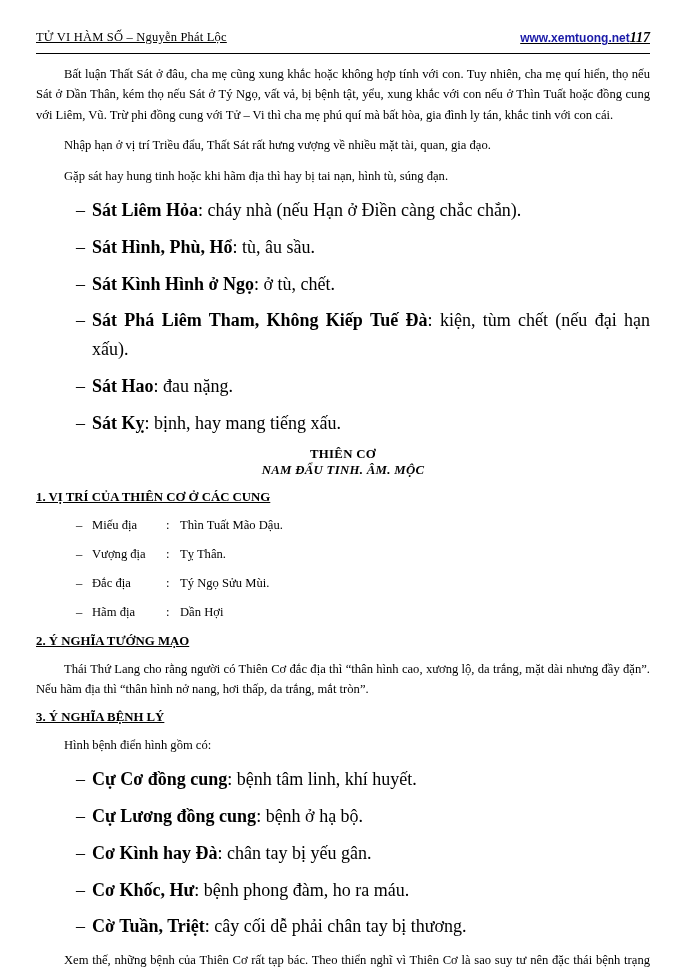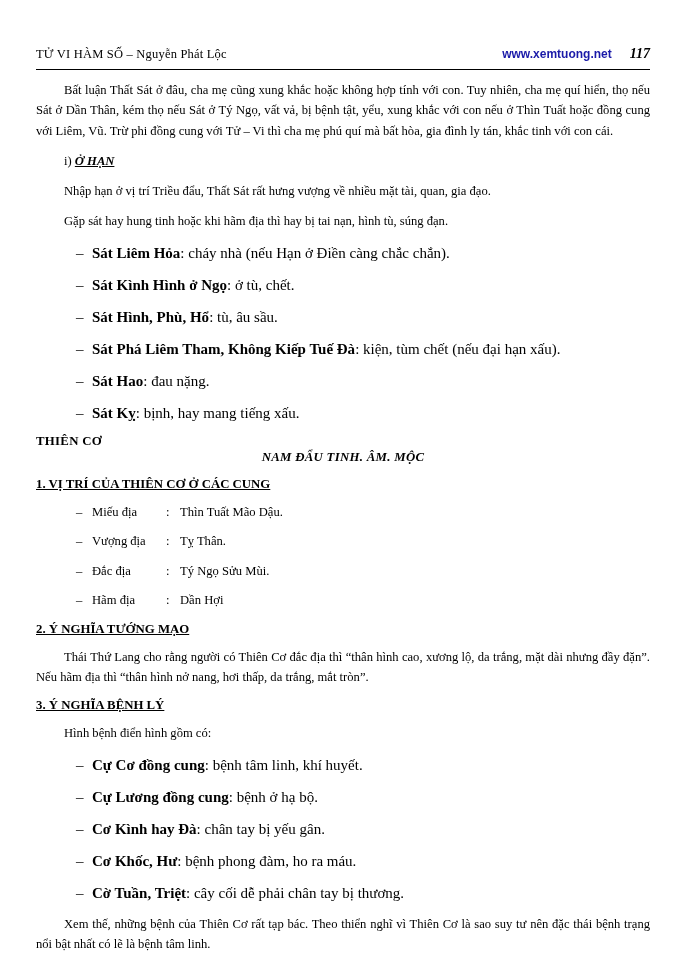--- a/index.html
+++ b/index.html
@@ -17,35 +17,34 @@
   .page {
     width: 686px;
     height: 971px;
     box-sizing: border-box;
     padding: 30px 36px 20px 36px;
     position: relative;
   }
   
   .header {
     display: flex;
-    align-items: flex-end;
+    align-items: flex-start;
     justify-content: space-between;
     font-size: 12.5px;
     padding-bottom: 5px;
+    text-decoration: underline;
   }
   .header-left {
     font-family: "Liberation Serif", serif;
     font-size: 12.5px;
     letter-spacing: 0.2px;
   }
   .header-right {
     display: flex;
     align-items: baseline;
-    gap: 18px;
-    margin-top: 16px;
   }
   .site-url {
     font-family: "Liberation Sans", sans-serif;
     font-weight: bold;
     font-size: 12px;
     color: #1a1aa8;
   }
   .page-number {
     font-family: "Liberation Serif", serif;
     font-style: italic;
@@ -76,39 +75,39 @@
     font-weight: bold;
     text-decoration: underline;
   }
   
   ul.dashlist {
     list-style: none;
     margin: 0 0 9px 0;
     padding: 0;
   }
   ul.dashlist > li {
-    font-size: 15px;
+    font-size: 18px;
     line-height: 1.6;
     margin: 0 0 8px 0;
     padding-left: 56px;
     position: relative;
     text-align: justify;
   }
   ul.dashlist > li::before {
     content: "–";
     position: absolute;
     left: 40px;
     top: 0;
   }
   ul.dashlist > li b {
     font-weight: bold;
   }
   
   .center-title {
-    text-align: left;
+    text-align: center;
     font-weight: bold;
     font-size: 12.8px;
     margin: 4px 0 1px 0;
     letter-spacing: 0.3px;
   }
   .center-sub {
     text-align: center;
     font-weight: bold;
     font-style: italic;
     font-size: 12.8px;
@@ -166,31 +165,28 @@
     <div class="header-left">TỬ VI HÀM SỐ – Nguyễn Phát Lộc</div>
     <div class="header-right">
       <span class="site-url">www.xemtuong.net</span>
       <span class="page-number">117</span>
     </div>
   </div>
   <hr class="header-rule">
 
   <p class="para">Bất luận Thất Sát ở đâu, cha mẹ cũng xung khắc hoặc không hợp tính với con. Tuy nhiên, cha mẹ quí hiển, thọ nếu Sát ở Dần Thân, kém thọ nếu Sát ở Tý Ngọ, vất vả, bị bệnh tật, yểu, xung khắc với con nếu ở Thìn Tuất hoặc đồng cung với Liêm, Vũ. Trừ phi đồng cung với Tử – Vi thì cha mẹ phú quí mà bất hòa, gia đình ly tán, khắc tinh với con cái.</p>
 
-  <div class="subhead-italic">
-    <span>i) </span><span class="lbl">Ở HẠN</span>
-  </div>
 
   <p class="para">Nhập hạn ở vị trí Triều đẩu, Thất Sát rất hưng vượng về nhiều mặt tài, quan, gia đạo.</p>
   <p class="para">Gặp sát hay hung tinh hoặc khi hãm địa thì hay bị tai nạn, hình tù, súng đạn.</p>
 
   <ul class="dashlist">
     <li><b>Sát Liêm Hỏa</b><span>: cháy nhà (nếu Hạn ở Điền càng chắc chắn).</span></li>
+    <li><b>Sát Hình, Phù, Hổ</b><span>: tù, âu sầu.</span></li>
     <li><b>Sát Kình Hình ở Ngọ</b><span>: ở tù, chết.</span></li>
-    <li><b>Sát Hình, Phù, Hổ</b><span>: tù, âu sầu.</span></li>
     <li><b>Sát Phá Liêm Tham, Không Kiếp Tuế Đà</b><span>: kiện, tùm chết (nếu đại hạn xấu).</span></li>
     <li><b>Sát Hao</b><span>: đau nặng.</span></li>
     <li><b>Sát Kỵ</b><span>: bịnh, hay mang tiếng xấu.</span></li>
   </ul>
 
   <div class="center-title">THIÊN CƠ</div>
   <div class="center-sub">NAM ĐẨU TINH. ÂM. MỘC</div>
 
   <div class="section-head">
     <span class="underline">1. VỊ TRÍ CỦA THIÊN CƠ Ở CÁC CUNG</span>

